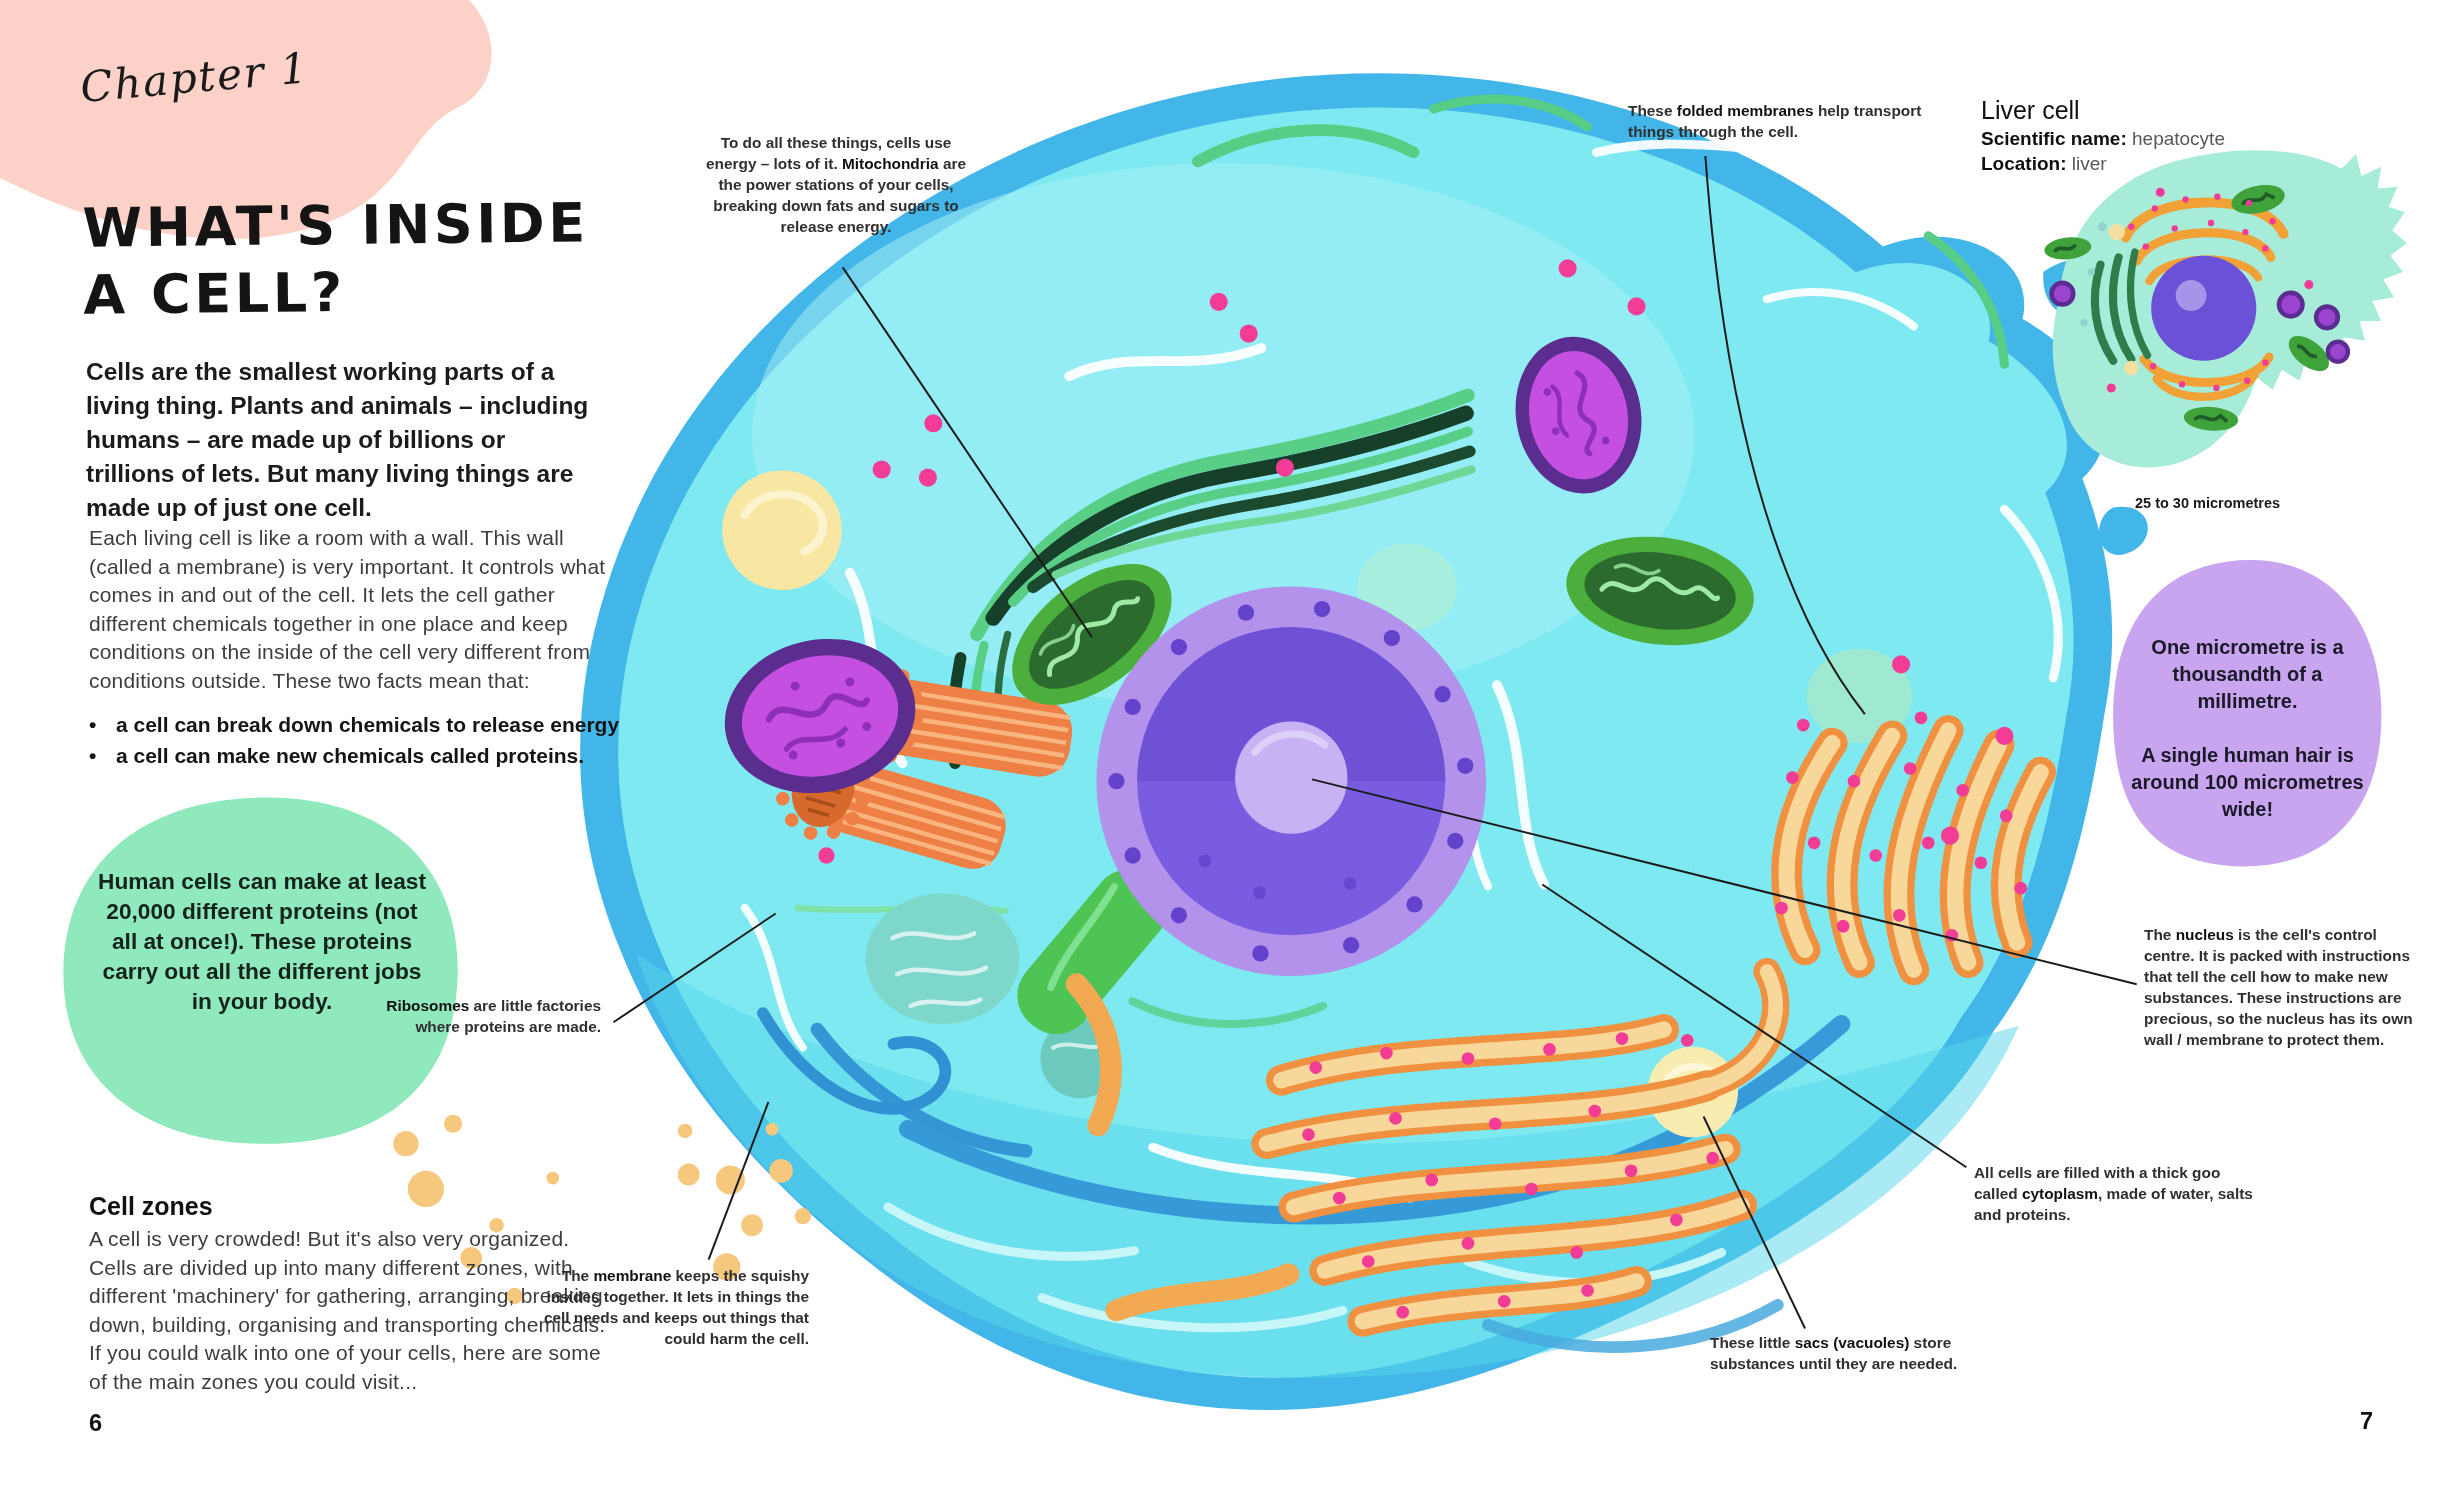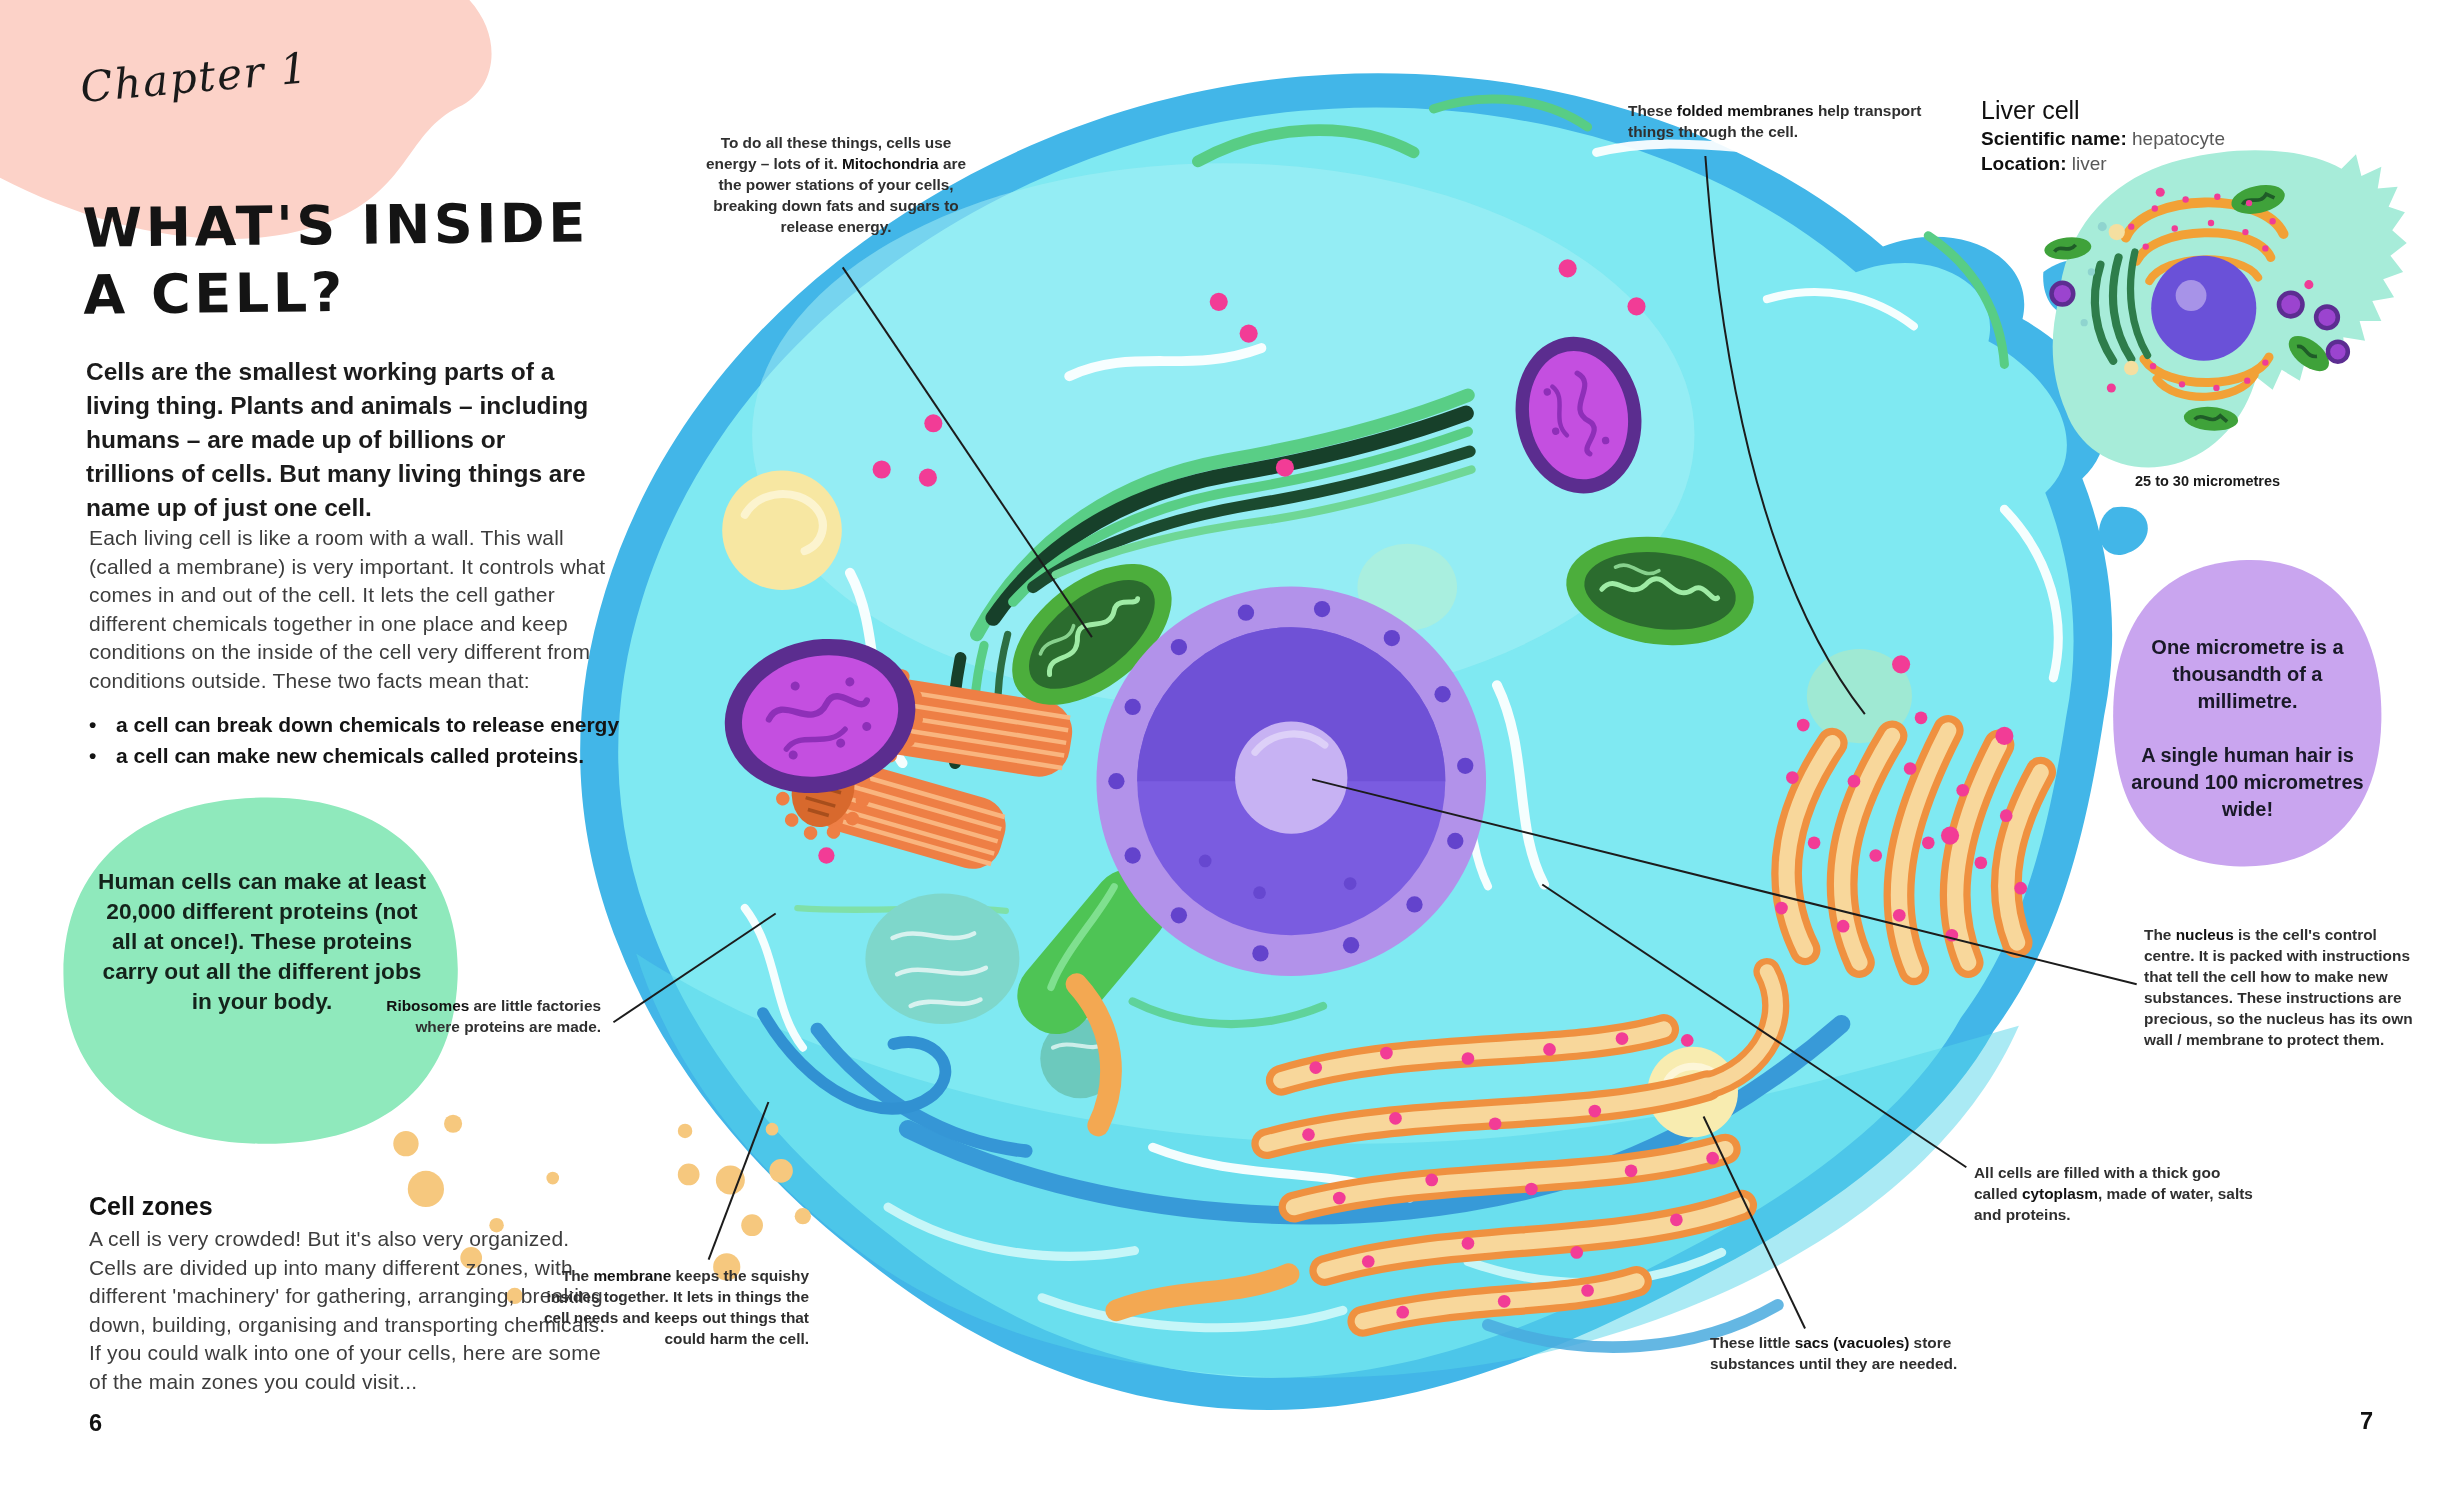--- a/index.html
+++ b/index.html
@@ -414,21 +414,21 @@
     <path d="M782,1390 L848,1216"></path>
     <path d="M1448,860 L2358,1086"></path>
     <path d="M1702,976 L2170,1288"></path>
     <path d="M1880,1232 L1992,1466"></path>
   </g>
 </svg>
 
 <div class="txt chapter" style="left:80px;top:53px;">Chapter 1</div>
 <div class="txt heading" style="left:83px;top:192px;">WHAT'S INSIDE
 A CELL?</div>
-<div class="txt intro" style="left:86px;top:355px;">Cells are the smallest working parts of a living thing. Plants and animals – including humans – are made up of billions or trillions of cells. But many living things are name up of just one cell.</div>
+<div class="txt intro" style="left:86px;top:355px;">Cells are the smallest working parts of a living thing. Plants and animals – including humans – are made up of billions or trillions of lets. But many living things are made up of just one cell.</div>
 <div class="txt bodytext" style="left:89px;top:524px;">Each living cell is like a room with a wall. This wall (called a membrane) is very important. It controls what comes in and out of the cell. It lets the cell gather different chemicals together in one place and keep conditions on the inside of the cell very different from conditions outside. These two facts mean that:</div>
 
 <div class="txt bullets" style="left:89px;top:709px;">
   <div class="row">
         <span class="dot">•</span>
         <span>a cell can break down chemicals to release energy</span>
       </div>
   <div class="row">
         <span class="dot">•</span>
         <span>a cell can make new chemicals called proteins.</span>
@@ -449,21 +449,21 @@
 <div class="txt caption cap-right" style="left:535px;top:1265px;width:274px;"><span>The </span><b>membrane</b><span> keeps the squishy insides together. It lets in things the cell needs and keeps out things that could harm the cell.</span></div>
 <div class="txt caption" style="left:2144px;top:924px;width:272px;"><span>The </span><b>nucleus</b><span> is the cell's control centre. It is packed with instructions that tell the cell how to make new substances. These instructions are precious, so the nucleus has its own wall / membrane to protect them.</span></div>
 <div class="txt caption" style="left:1974px;top:1162px;width:281px;"><span>All cells are filled with a thick goo called </span><b>cytoplasm</b><span>, made of water, salts and proteins.</span></div>
 <div class="txt caption" style="left:1710px;top:1332px;width:263px;"><span>These little </span><b>sacs (vacuoles)</b><span> store substances until they are needed.</span></div>
 
 <div class="txt" style="left:1981px;top:94px;width:381px;">
   <div class="liver-title">Liver cell</div>
   <div class="liver-line"><b>Scientific name:</b>&nbsp;<span>hepatocyte</span></div>
   <div class="liver-line"><b>Location:</b>&nbsp;<span>liver</span></div>
 </div>
-<div class="txt scale-note" style="left:2135px;top:473px;">25 to 30 micrometres</div>
+<div class="txt scale-note" style="left:2135px;top:495px;">25 to 30 micrometres</div>
 
 <div class="txt bubble-purple" style="left:2128px;top:634px;">
   <div>One micrometre is a thousandth of a millimetre.</div>
   <div class="part2">A single human hair is around 100 micrometres wide!</div>
 </div>
 
 </div>
 
 
 </body></html>

